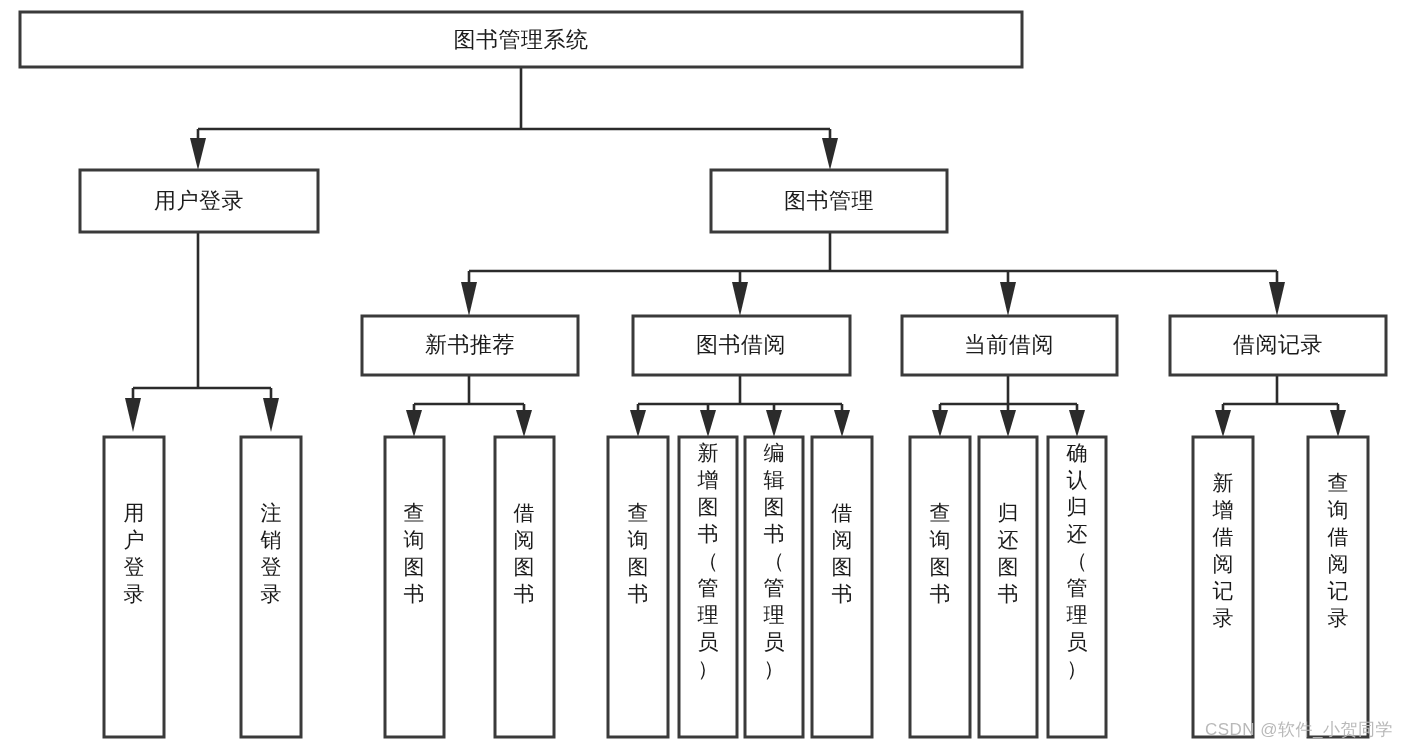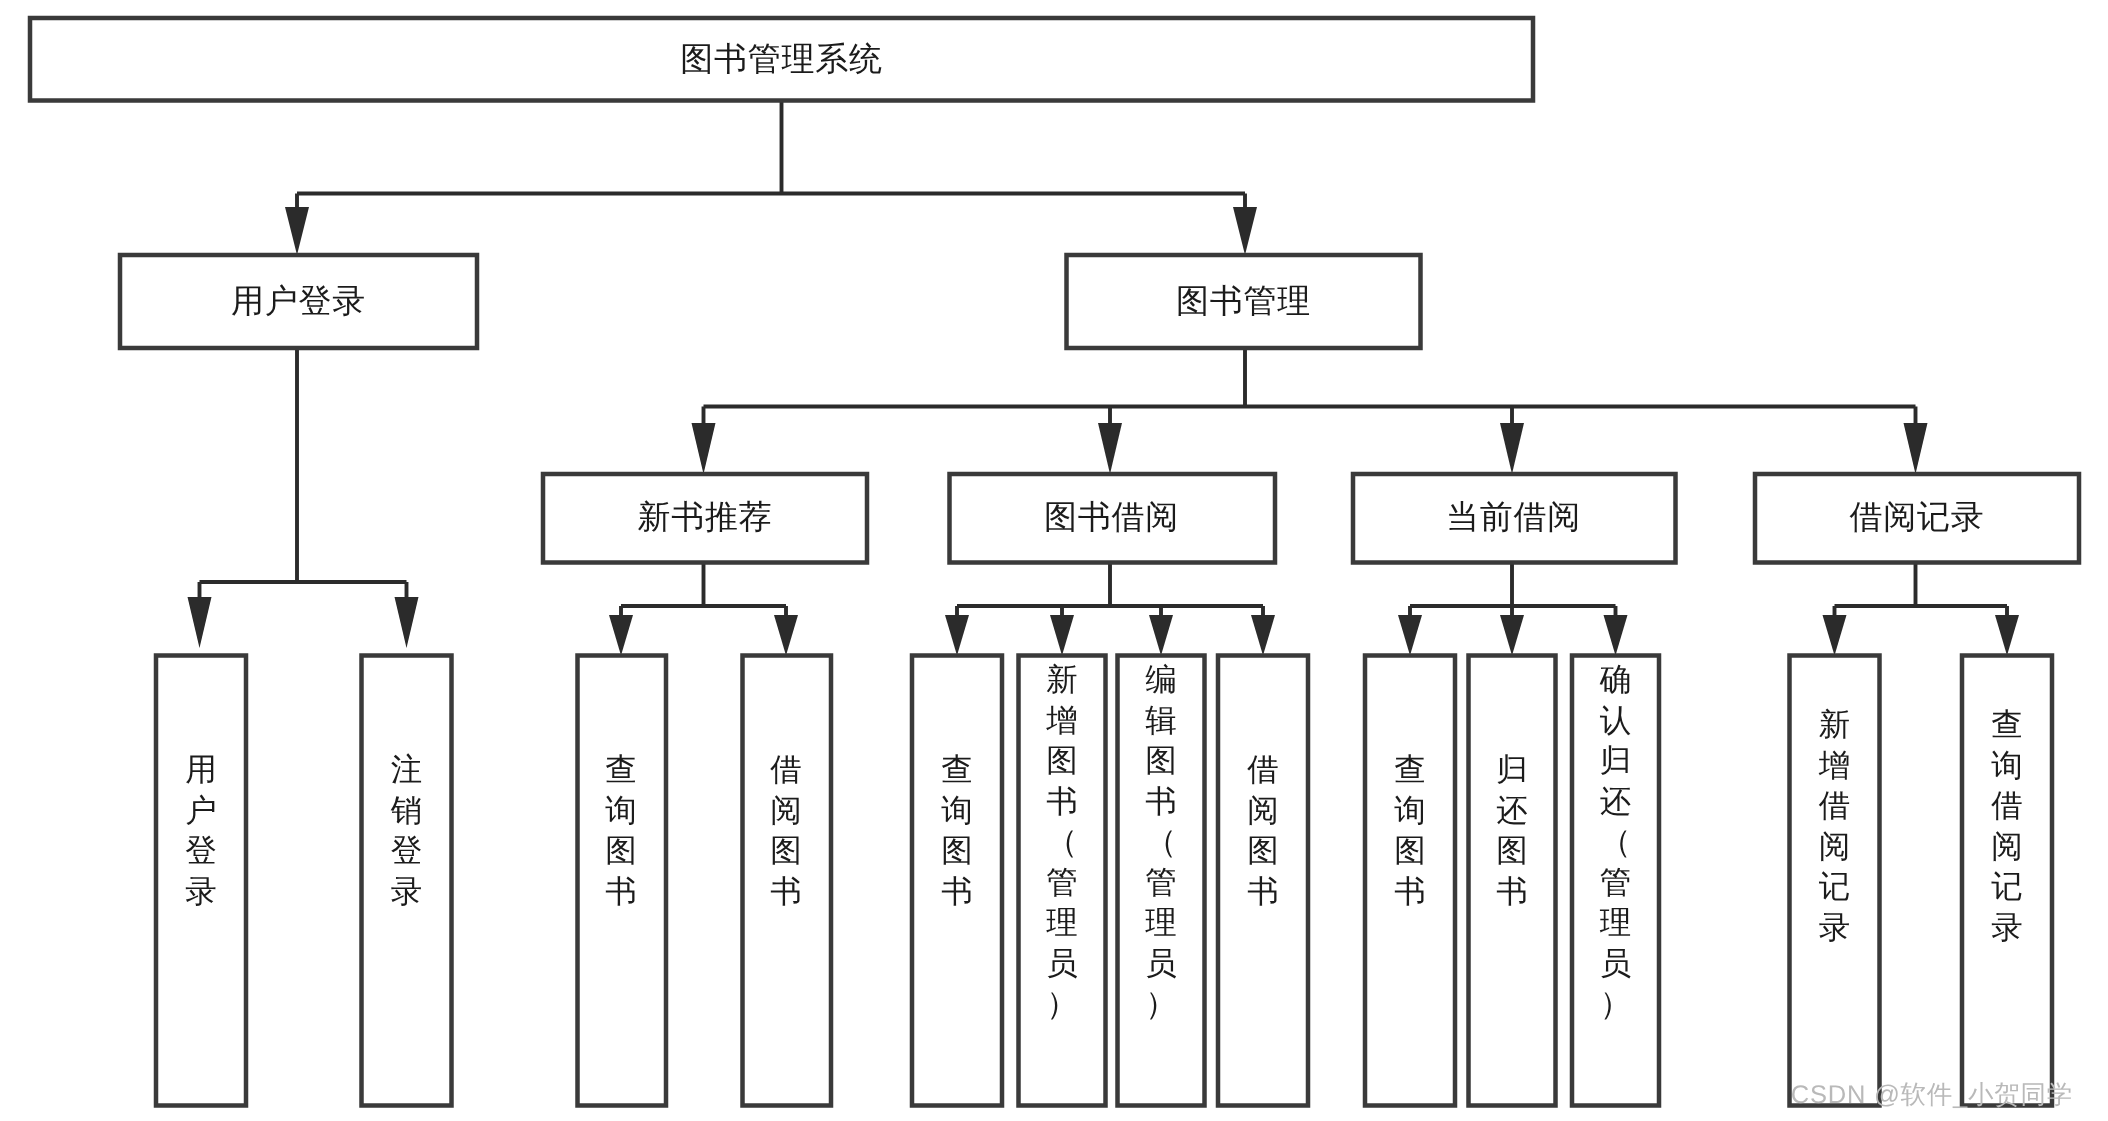--- a/index.html
+++ b/index.html
@@ -35,21 +35,21 @@
     letter-spacing:0.5px;
   }
   .leaf-label{
     font-family:"Liberation Sans","DejaVu Sans",sans-serif;
     font-size:21px;
     fill:#1b1b1b;
     text-anchor:middle;
   }
   .watermark{
     position:absolute;
-    right:23px;
+    right:12px;
     bottom:6px;
     font-family:"Liberation Sans","DejaVu Sans",sans-serif;
     font-size:17px;
     color:#b9b9b9;
     white-space:nowrap;
     letter-spacing:0.5px;
     pointer-events:none;
   }
 </style>
 </head>

